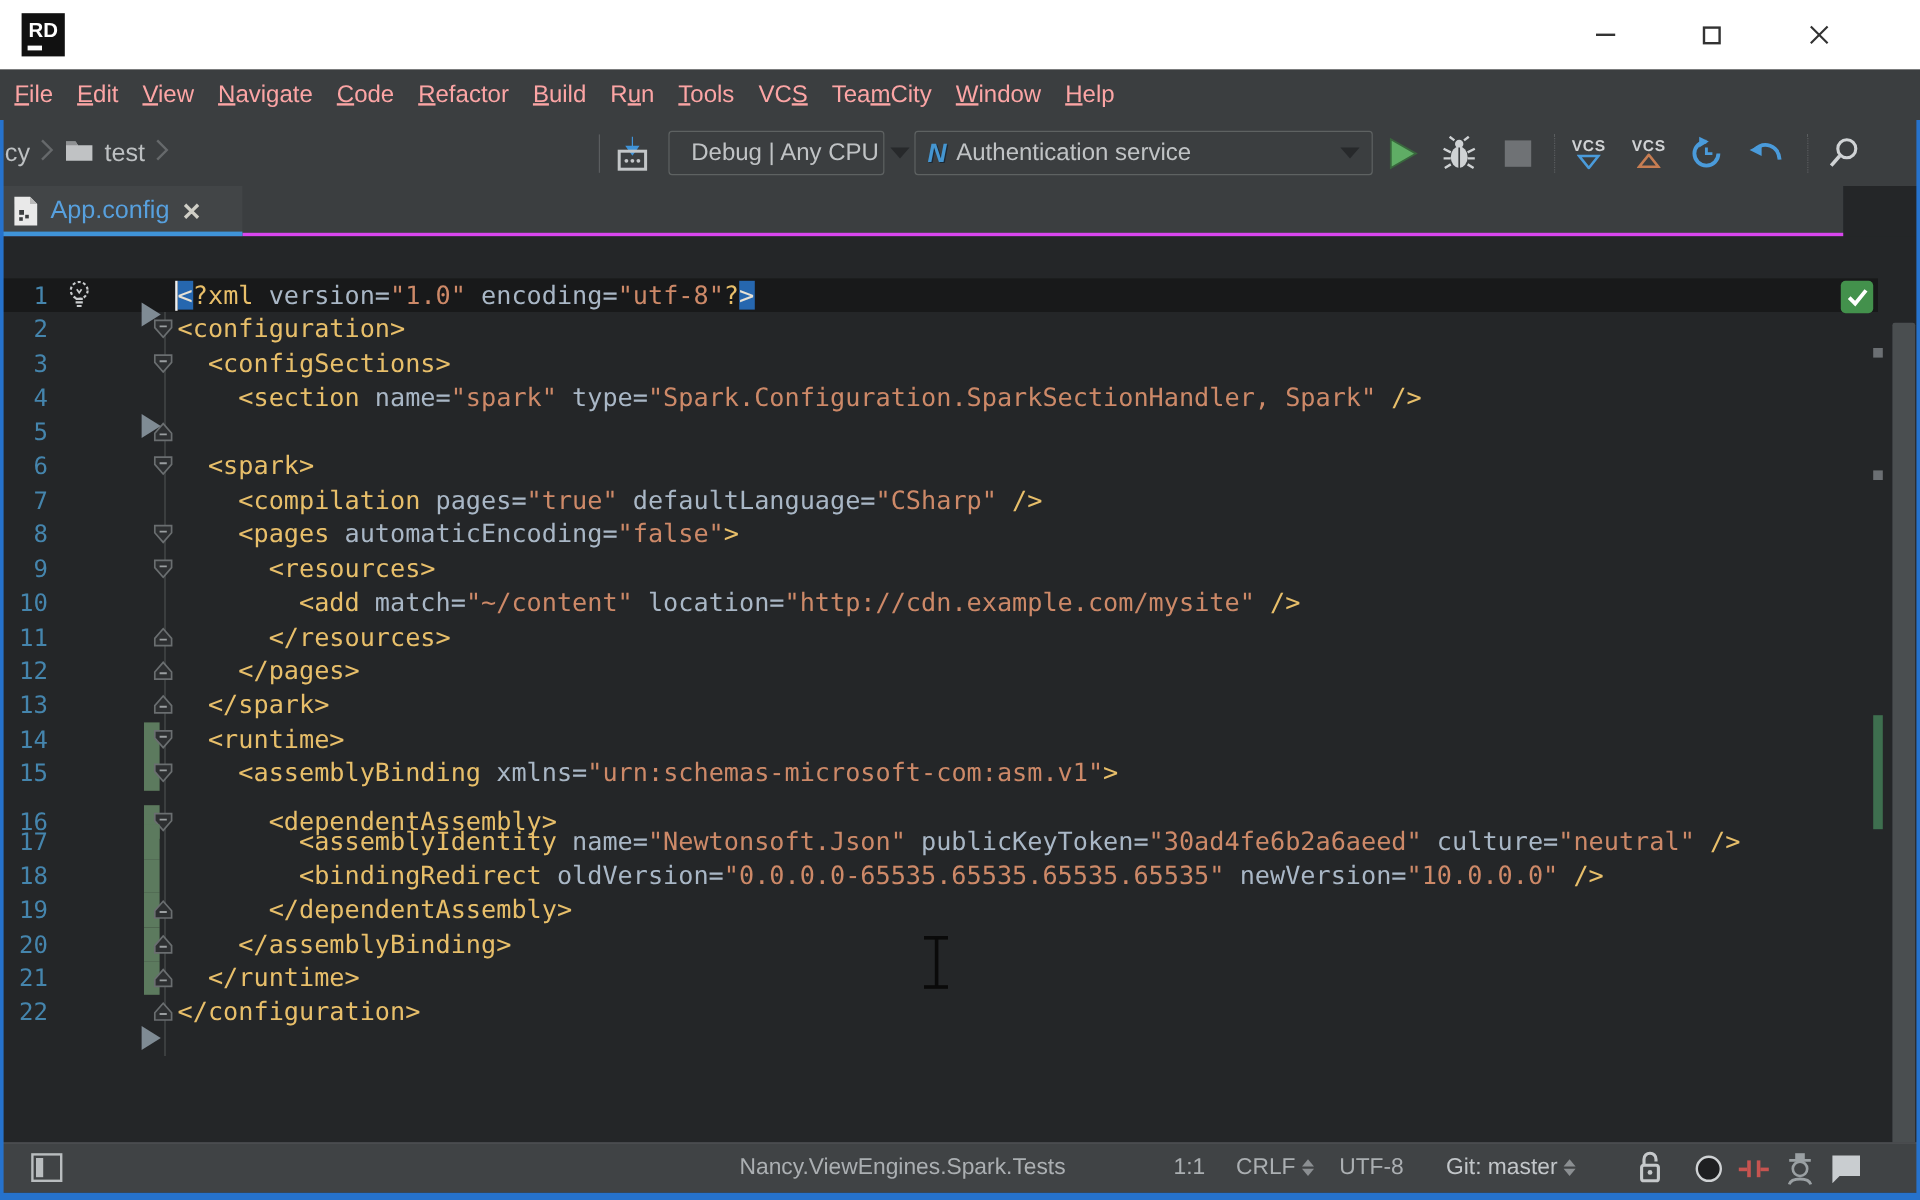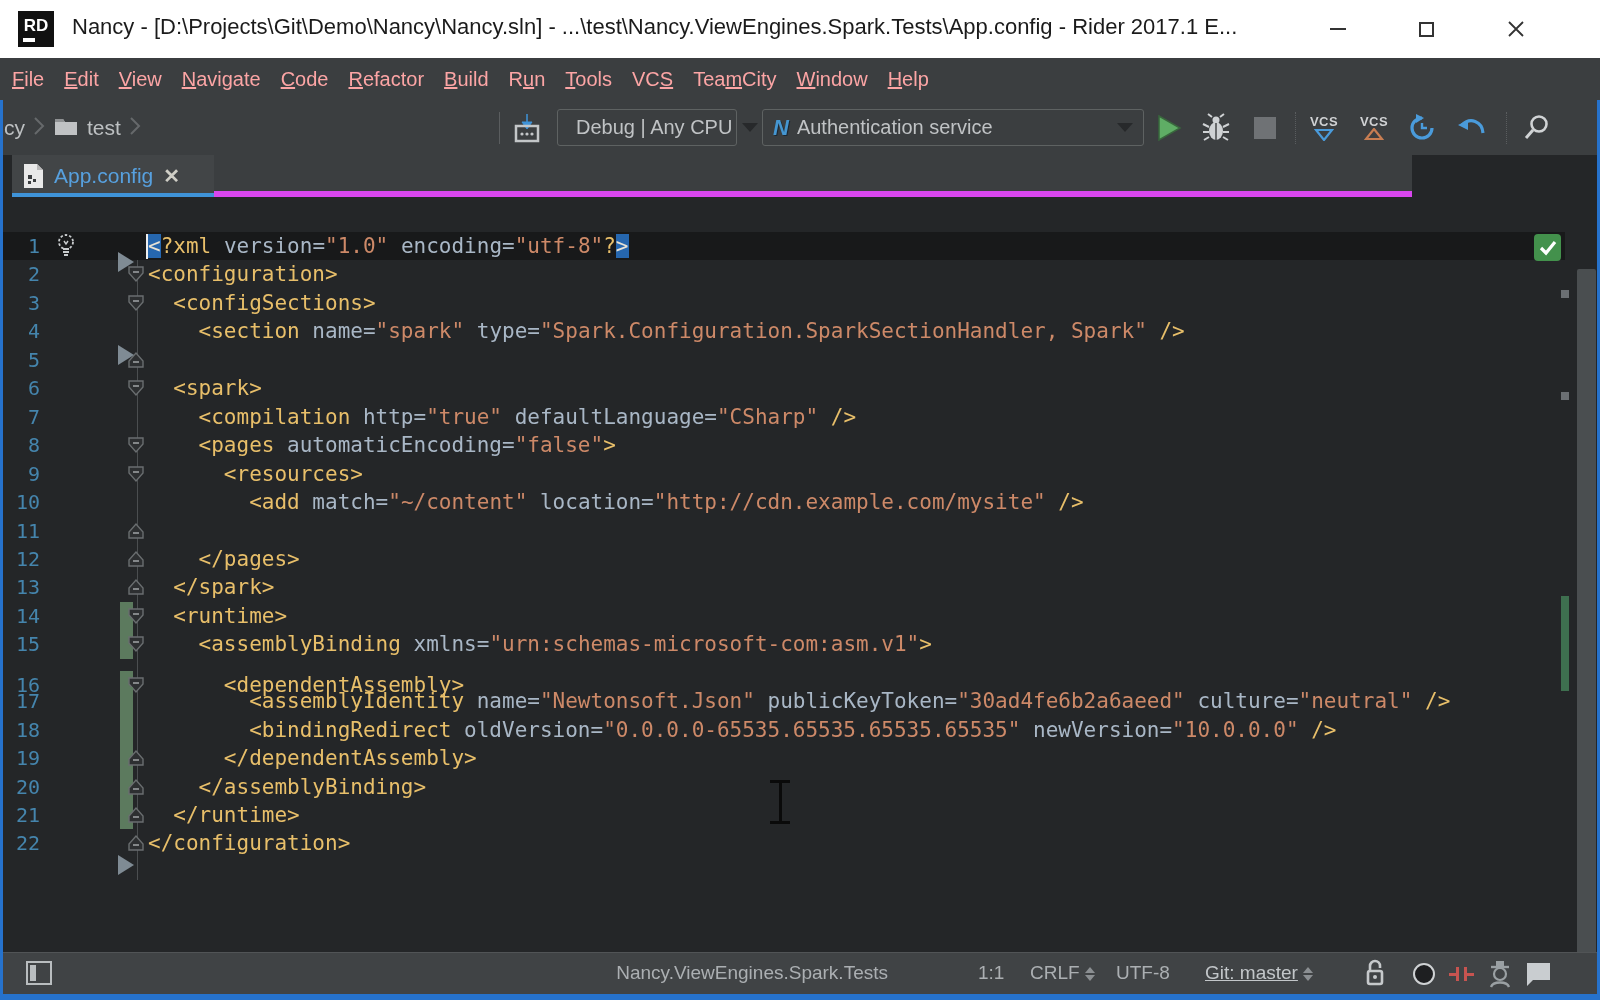--- a/index.html
+++ b/index.html
@@ -37,22 +37,22 @@
   #combo-run { left:762px; top:9px; width:382px; }
   .combo .lbl { margin:0 10px 0 8px; white-space:nowrap; }
   .tri-down { width:0; height:0; border-left:8px solid transparent; border-right:8px solid transparent;
               border-top:9px solid #27292b; margin-left:auto; }
   .tbtn { position:absolute; top:10px; width:38px; height:36px; display:flex; align-items:center; justify-content:center; }
   .tsep { position:absolute; top:12px; width:1px; height:32px; border-left:1px dotted #5a5d5f; }
   .vcsbtn { display:flex; flex-direction:column; align-items:center; line-height:1; }
   .vcsbtn .t { color:#d0d2d4; font-weight:bold; font-size:13px; letter-spacing:0.5px; }
 
   
-  #tabbar { position:absolute; left:12px; top:155px; width:1400px; height:42px; background:#3b3e40;
-            border-bottom:6px solid #d946ef; }
+  #tabbar { position:absolute; left:0; top:155px; width:1536px; height:42px; background:#3b3e40;
+            border-bottom:3px solid #d946ef; }
   #tab-active { position:absolute; left:0; top:0; width:202px; height:42px; background:#424547;
                 display:flex; align-items:center; padding:0 10px; }
   #tab-active .underline { position:absolute; left:0; bottom:0; width:100%; height:4px; background:#3f93d8; }
   #tab-label { color:#57a0de; font-size:21px; margin:0 10px; }
   #tab-close { color:#cfcec6; font-size:20px; font-weight:bold; cursor:default; }
 
   
   #editor { position:absolute; left:0; top:197px; width:1600px; height:755px; background:#242628; overflow:hidden; }
   .row { position:absolute; left:0; height:28.45px; width:1565px; }
   .caret-row { background:#18191a; }
@@ -94,21 +94,20 @@
   
   .border-blue { position:absolute; background:#2672cc; z-index:50; }
 </style>
 </head>
 <body>
 
 <div id="titlebar">
   <div id="rd-logo">
     <span>RD</span><span class="bar"></span>
   </div>
-  <div id="window-title">Nancy - [D:\Projects\Git\Demo\Nancy\Nancy.sln] - ...\test\Nancy.ViewEngines.Spark.Tests\App.config - Rider 2017.1 E...</div>
   <div class="winbtn" id="btn-min">
       <div class="g"></div>
     </div>
   <div class="winbtn" id="btn-max">
       <div class="g"></div>
     </div>
   <div class="winbtn" id="btn-close">
     <svg width="18" height="18" viewBox="0 0 18 18">
         <path d="M2 2 L16 16 M16 2 L2 16" stroke="#333" stroke-width="1.8"></path>
       </svg>
@@ -289,21 +288,21 @@
       <div class="row" style="top: 177.25px;">
         <span class="lnum">6</span>
         <span class="fold"><svg width="18" height="18" viewBox="0 0 18 18">
             <path d="M2 2 L16 2 L16 8 L9 16 L2 8 Z" fill="#2d2f31" stroke="#6a6e70" stroke-width="1.4"></path>
             <line x1="6" y1="7" x2="12" y2="7" stroke="#9a9ea0" stroke-width="1.6"></line>
           </svg></span>
         <span class="code"><span class="seg-t">  &lt;spark&gt;</span></span>
       </div>
       <div class="row" style="top: 205.7px;">
         <span class="lnum">7</span>
-        <span class="code"><span class="seg-t">    &lt;compilation</span><span class="seg-a"> http=</span><span class="seg-v">"true"</span><span class="seg-a"> defaultLanguage=</span><span class="seg-v">"CSharp"</span><span class="seg-t"> /&gt;</span></span>
+        <span class="code"><span class="seg-t">    &lt;compilation</span><span class="seg-a"> pages=</span><span class="seg-v">"true"</span><span class="seg-a"> defaultLanguage=</span><span class="seg-v">"CSharp"</span><span class="seg-t"> /&gt;</span></span>
       </div>
       <div class="row" style="top: 234.15px;">
         <span class="lnum">8</span>
         <span class="fold"><svg width="18" height="18" viewBox="0 0 18 18">
             <path d="M2 2 L16 2 L16 8 L9 16 L2 8 Z" fill="#2d2f31" stroke="#6a6e70" stroke-width="1.4"></path>
             <line x1="6" y1="7" x2="12" y2="7" stroke="#9a9ea0" stroke-width="1.6"></line>
           </svg></span>
         <span class="code"><span class="seg-t">    &lt;pages</span><span class="seg-a"> automaticEncoding=</span><span class="seg-v">"false"</span><span class="seg-t">&gt;</span></span>
       </div>
       <div class="row" style="top: 262.6px;">
@@ -317,20 +316,21 @@
       <div class="row" style="top: 291.05px;">
         <span class="lnum">10</span>
         <span class="code"><span class="seg-t">        &lt;add</span><span class="seg-a"> match=</span><span class="seg-v">"~/content"</span><span class="seg-a"> location=</span><span class="seg-v">"http://cdn.example.com/mysite"</span><span class="seg-t"> /&gt;</span></span>
       </div>
       <div class="row" style="top: 319.5px;">
         <span class="lnum">11</span>
         <span class="fold"><svg width="18" height="18" viewBox="0 0 18 18">
             <path d="M2 16 L16 16 L16 10 L9 2 L2 10 Z" fill="#2d2f31" stroke="#6a6e70" stroke-width="1.4"></path>
             <line x1="6" y1="11" x2="12" y2="11" stroke="#9a9ea0" stroke-width="1.6"></line>
           </svg></span>
+        <span class="code"><span class="seg-t">      &lt;/resources&gt;</span></span>
       </div>
       <div class="row" style="top: 347.95px;">
         <span class="lnum">12</span>
         <span class="fold"><svg width="18" height="18" viewBox="0 0 18 18">
             <path d="M2 16 L16 16 L16 10 L9 2 L2 10 Z" fill="#2d2f31" stroke="#6a6e70" stroke-width="1.4"></path>
             <line x1="6" y1="11" x2="12" y2="11" stroke="#9a9ea0" stroke-width="1.6"></line>
           </svg></span>
         <span class="code"><span class="seg-t">    &lt;/pages&gt;</span></span>
       </div>
       <div class="row" style="top: 376.4px;">
@@ -449,21 +449,21 @@
     </div>
   <div class="sitem" style="left:566px; width:322px; text-align:right;">Nancy.ViewEngines.Spark.Tests</div>
   <div class="sitem" style="left:978px;">1:1</div>
   <div class="sitem" style="left:1030px;">
     <span>CRLF</span><span class="updown">
         <span class="u"></span>
         <span class="d"></span>
       </span>
   </div>
   <div class="sitem" style="left:1116px;">UTF-8</div>
-  <div class="sitem" style="left:1205px; color:#c2c6c9;text-decoration:underline;">
+  <div class="sitem" style="left:1205px; color:#c2c6c9;">
     <span>Git: master</span><span class="updown">
         <span class="u"></span>
         <span class="d"></span>
       </span>
   </div>
   <div class="sitem" style="left:1363px; top:6px;">
     <svg width="24" height="30" viewBox="0 0 24 30">
       <path d="M7 12 L7 7 A5 5 0 0 1 17 7 L17 9" fill="none" stroke="#c6c9cb" stroke-width="2.6"></path>
       <rect x="5" y="12" width="14" height="13" rx="2" fill="none" stroke="#c6c9cb" stroke-width="2.6"></rect>
       <circle cx="12" cy="18" r="2" fill="#c6c9cb"></circle>

